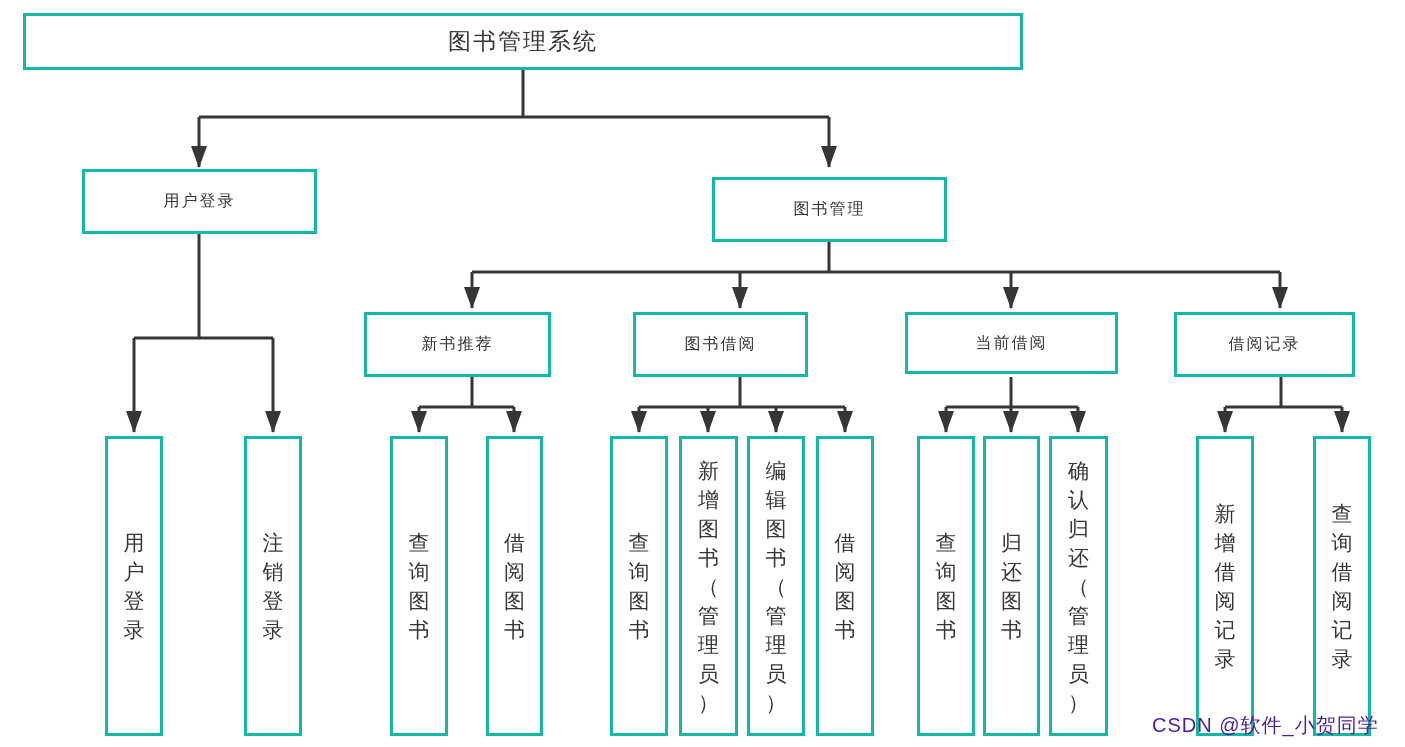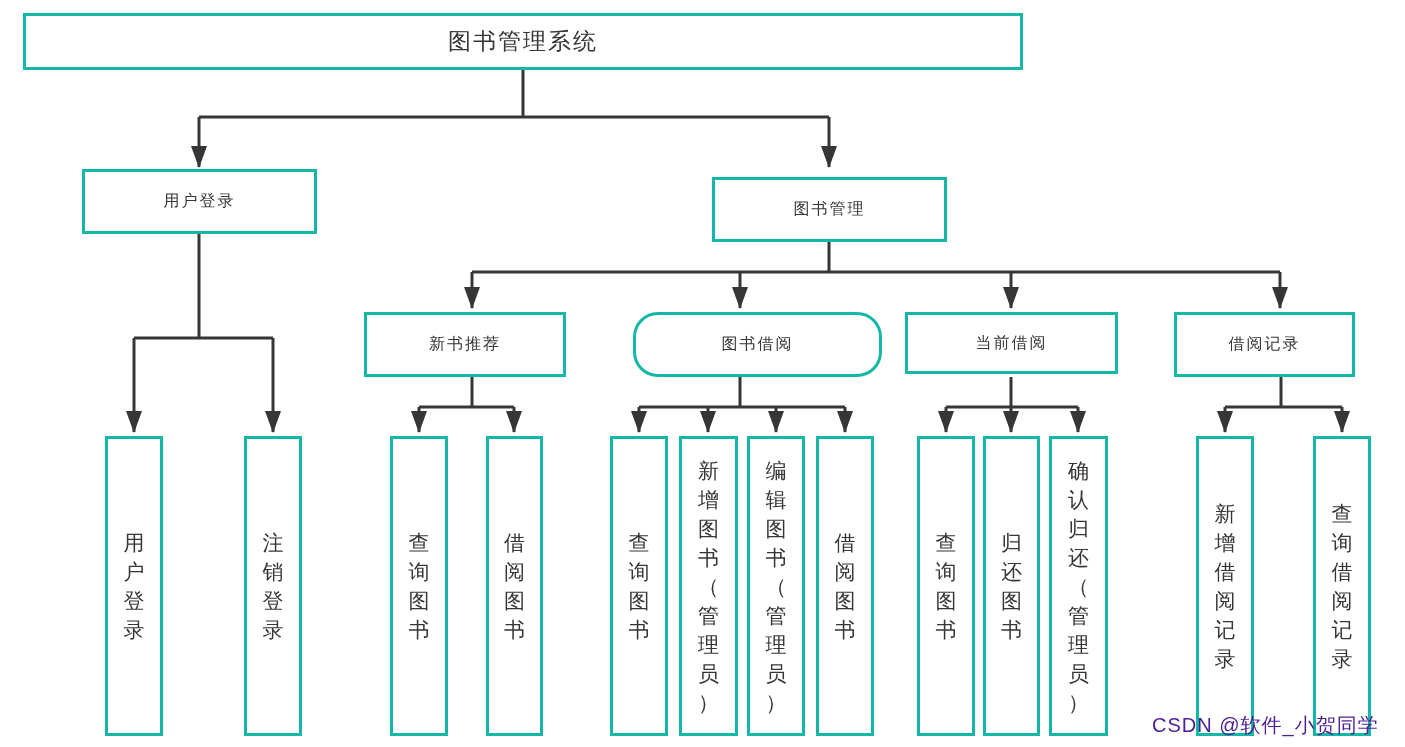--- a/index.html
+++ b/index.html
@@ -70,24 +70,24 @@
     <span class="label">图书管理系统</span>
   </div>
 
   <div class="hbox" style="left:82px;top:169px;width:235px;height:65px;">
     <span class="label">用户登录</span>
   </div>
   <div class="hbox" style="left:712px;top:169px;width:235px;height:65px;margin-top:8px;">
     <span class="label">图书管理</span>
   </div>
 
-  <div class="hbox" style="left:364px;top:312px;width:202px;height:65px;">
+  <div class="hbox" style="left:364px;top:312px;width:187px;height:65px;">
     <span class="label">新书推荐</span>
   </div>
-  <div class="hbox" style="left:633px;top:312px;width:249px;height:65px;border-radius:25px;">
+  <div class="hbox" style="left:633px;top:312px;width:175px;height:65px;">
     <span class="label">图书借阅</span>
   </div>
   <div class="hbox" style="left:905px;top:312px;width:213px;height:62px;">
     <span class="label">当前借阅</span>
   </div>
   <div class="hbox" style="left:1174px;top:312px;width:181px;height:65px;">
     <span class="label">借阅记录</span>
   </div>
 
   <div class="vbox" style="left:105px;width:58px;">

